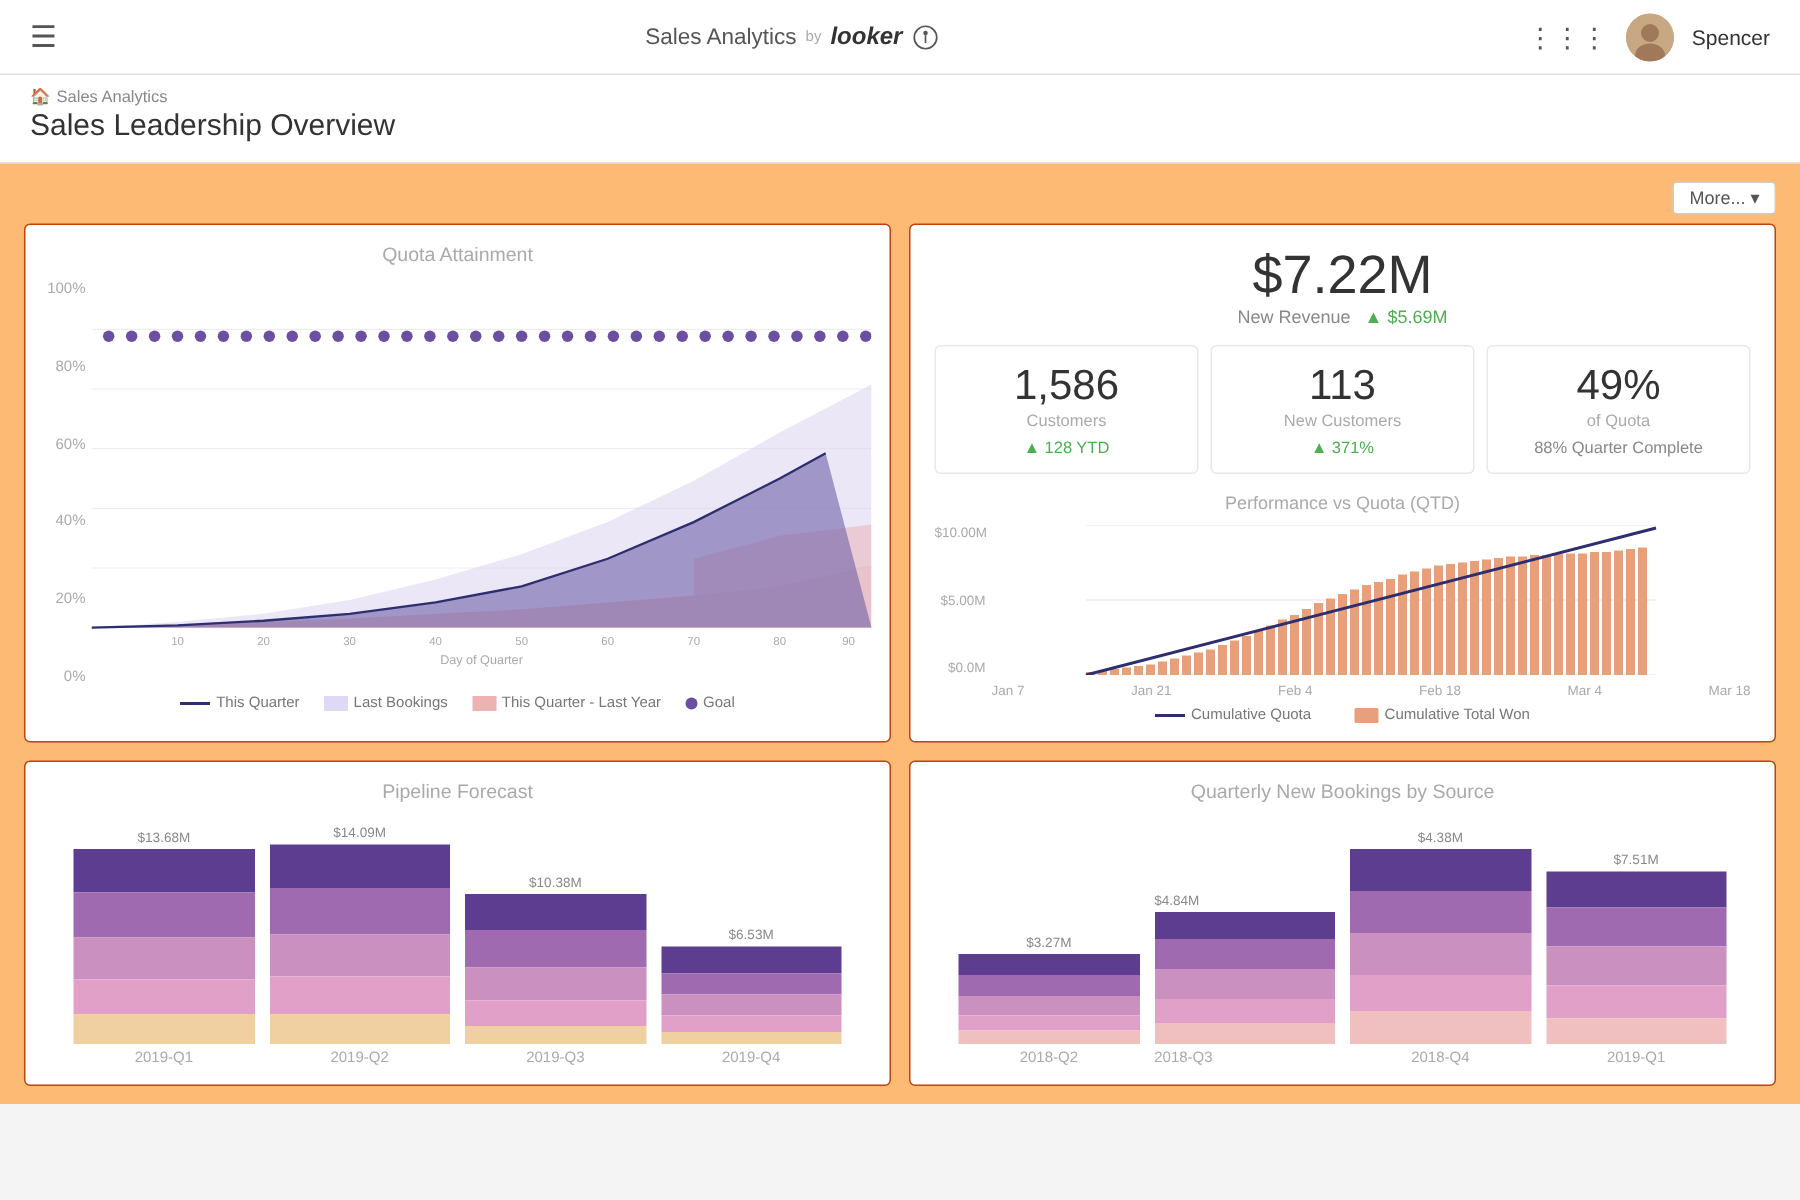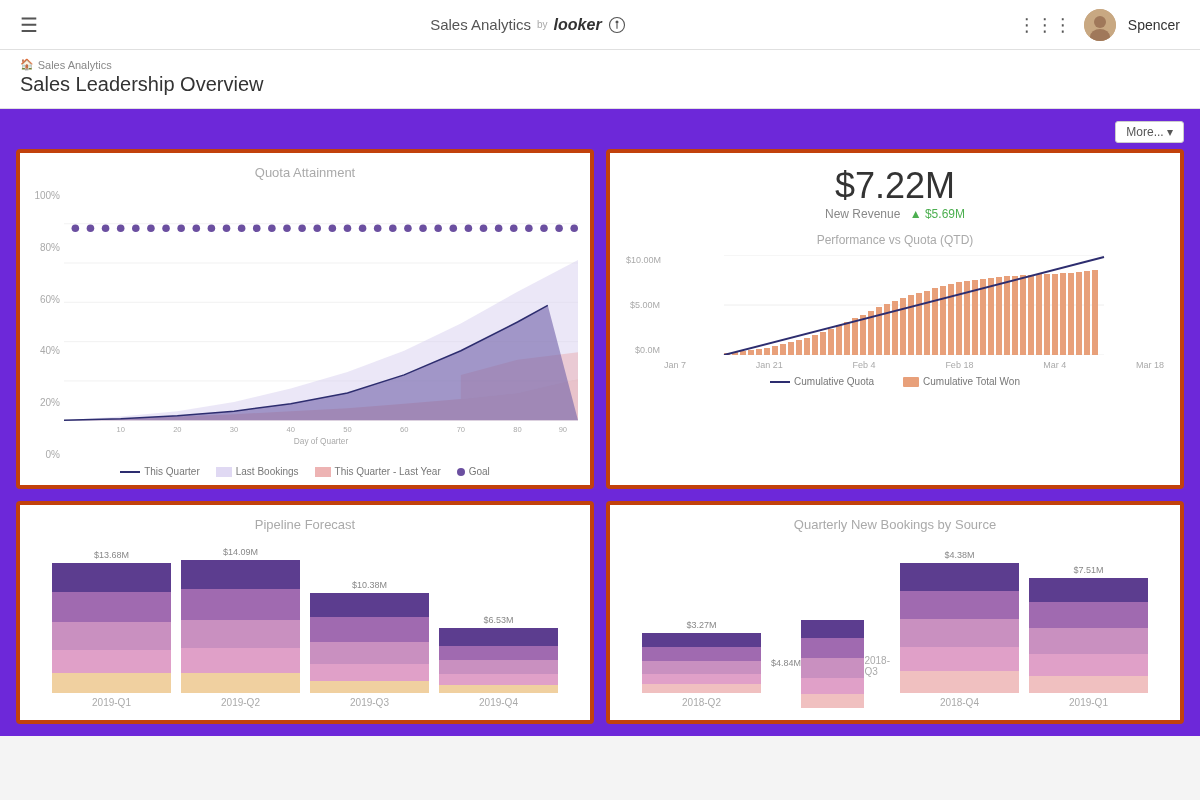--- a/index.html
+++ b/index.html
@@ -28,21 +28,21 @@
       background: #fff;
       padding: 8px 20px 12px 20px;
       border-bottom: 1px solid #e0e0e0;
     }
     .breadcrumb-top { font-size: 11px; color: #888; display: flex; align-items: center; gap: 4px; }
     .page-title { font-size: 20px; font-weight: 400; color: #333; display: flex; align-items: center; gap: 8px; margin-top: 2px; }
 
     
     .main-content {
       padding: 12px 16px;
-      background: #6d28d9;
+      background: #fdba74;
     }
 
     .more-btn-row {
       display: flex;
       justify-content: flex-end;
       margin-bottom: 6px;
     }
     .more-btn {
       background: #fff;
       border: 1px solid #ccc;
@@ -57,21 +57,21 @@
     .dashboard-grid {
       display: grid;
       grid-template-columns: 1fr 1fr;
       grid-template-rows: auto auto;
       gap: 12px;
     }
 
     .panel {
       background: #fff;
       border-radius: 4px;
-      border: 4px solid #c2410c;
+      border: 1px solid #c2410c;
       padding: 16px;
       overflow: hidden;
     }
 
     .panel-title {
       text-align: center;
       font-size: 13px;
       color: #aaa;
       margin-bottom: 10px;
       font-weight: 400;
@@ -257,20 +257,37 @@
     <div class="panel kpi-panel">
 
       <div class="kpi-top">
         <div class="kpi-revenue">$7.22M</div>
         <div style="font-size:12px;color:#888;">
           <span>New Revenue</span>
           <span style="color:#4caf50;margin-left:6px;">▲ $5.69M</span>
         </div>
       </div>
 
+      <div class="kpi-cards">
+        <div class="kpi-card">
+          <div class="kpi-card-value">1,586</div>
+          <div class="kpi-card-name">Customers</div>
+          <div class="kpi-card-sub">▲ 128 YTD</div>
+        </div>
+        <div class="kpi-card">
+          <div class="kpi-card-value">113</div>
+          <div class="kpi-card-name">New Customers</div>
+          <div class="kpi-card-sub">▲ 371%</div>
+        </div>
+        <div class="kpi-card">
+          <div class="kpi-card-value">49%</div>
+          <div class="kpi-card-name">of Quota</div>
+          <div class="kpi-card-sub neutral" style="color:#888;">88% Quarter Complete</div>
+        </div>
+      </div>
 
       <div>
         <div class="pvq-title">Performance vs Quota (QTD)</div>
         <div style="display:flex;">
           <div style="width:38px;font-size:9px;color:#aaa;display:flex;flex-direction:column;justify-content:space-between;height:100px;text-align:right;padding-right:4px;">
             <span>$10.00M</span>
             <span>$5.00M</span>
             <span>$0.0M</span>
           </div>
           <div style="flex:1;">
@@ -418,21 +435,21 @@
           <div style="width:100%;display:flex;flex-direction:column;height:60px;">
             <div style="flex:14;background:#5c3d8f;"></div>
             <div style="flex:14;background:#a06ab0;"></div>
             <div style="flex:13;background:#c990c0;"></div>
             <div style="flex:10;background:#e0a0c8;"></div>
             <div style="flex:9;background:#f0c0c0;"></div>
           </div>
           <span style="font-size:10px;color:#aaa;margin-top:4px;">2018-Q2</span>
         </div>
 
-        <div style="display:flex;flex-direction:row;align-items:center;flex:1;">
+        <div style="display:flex;flex-direction:column;flex:1;">
           <span style="font-size:9px;color:#888;margin-bottom:3px;">$4.84M</span>
           <div style="width:100%;display:flex;flex-direction:column;height:88px;">
             <div style="flex:18;background:#5c3d8f;"></div>
             <div style="flex:20;background:#a06ab0;"></div>
             <div style="flex:20;background:#c990c0;"></div>
             <div style="flex:16;background:#e0a0c8;"></div>
             <div style="flex:14;background:#f0c0c0;"></div>
           </div>
           <span style="font-size:10px;color:#aaa;margin-top:4px;">2018-Q3</span>
         </div>

